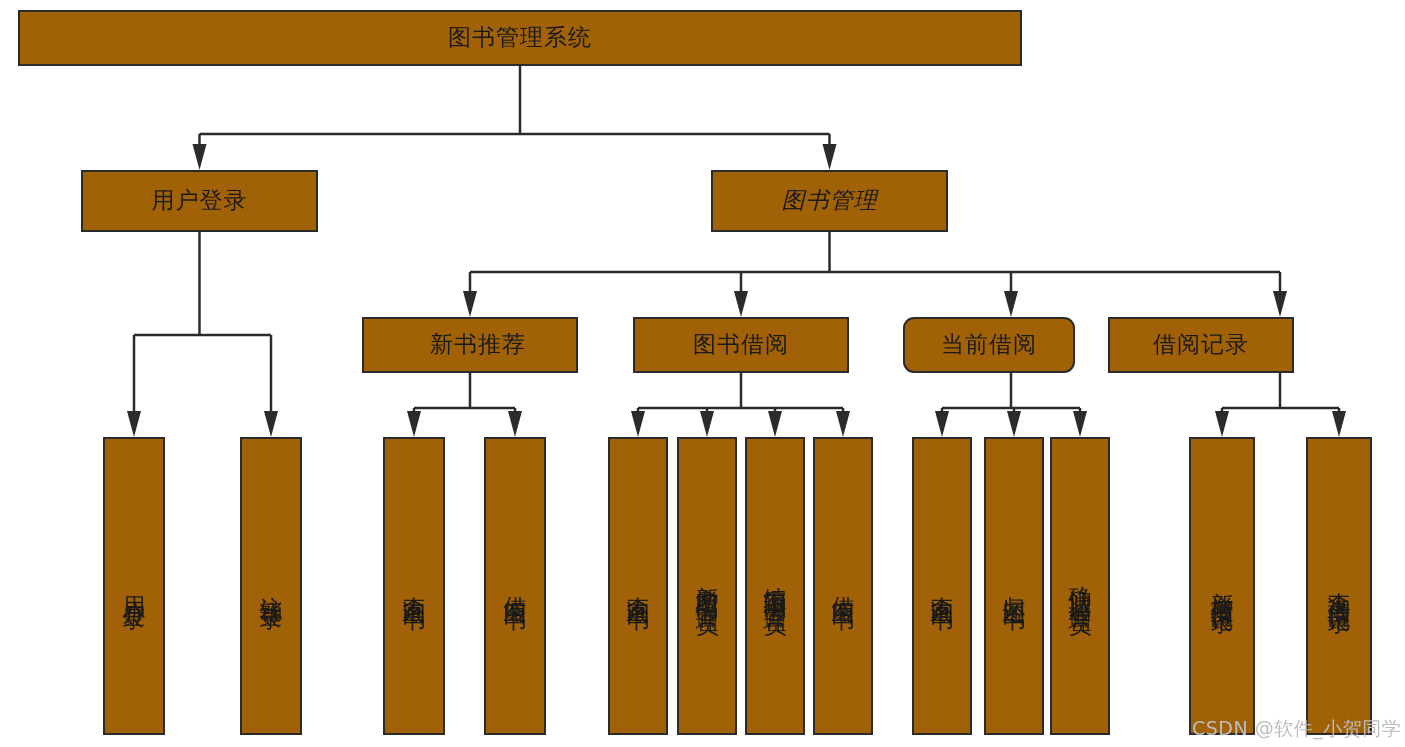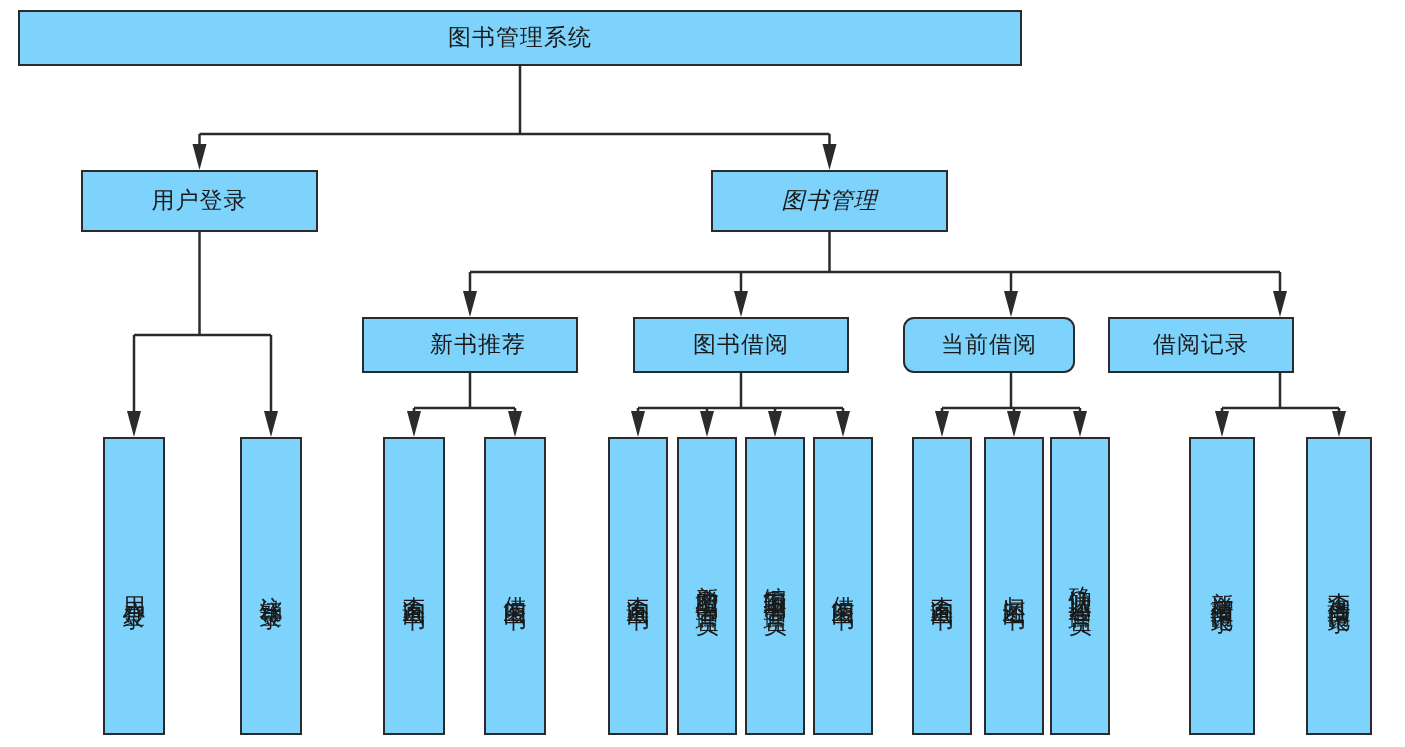--- a/index.html
+++ b/index.html
@@ -14,21 +14,21 @@
     position: relative;
     width: 1405px;
     height: 747px;
     background: #ffffff;
     overflow: hidden;
   }
   .node {
     position: absolute;
     box-sizing: border-box;
     border: 2.5px solid #2b2b2b;
-    background: #7dd3fc;
+    background: #a16207;
     display: flex;
     align-items: center;
     justify-content: center;
     color: #1a1a1a;
     z-index: 3;
   }
   .node.horizontal {
     font-size: 23px;
     letter-spacing: 1px;
     line-height: 1.2;
@@ -179,13 +179,14 @@
       <div class="node vertical" style="left: 1050px; top: 437px; width: 60px; height: 298px;">
         <span class="vlabel">确认归还（管理员）</span>
       </div>
       <div class="node vertical" style="left: 1189px; top: 437px; width: 66px; height: 298px;">
         <span class="vlabel">新增借阅记录</span>
       </div>
       <div class="node vertical" style="left: 1306px; top: 437px; width: 66px; height: 298px;">
         <span class="vlabel">查询借阅记录</span>
       </div>
     </div>
+  <div class="watermark" style="left: 1192px; top: 716px;">CSDN @软件_小贺同学</div>
 </div>
 
 </body></html>

